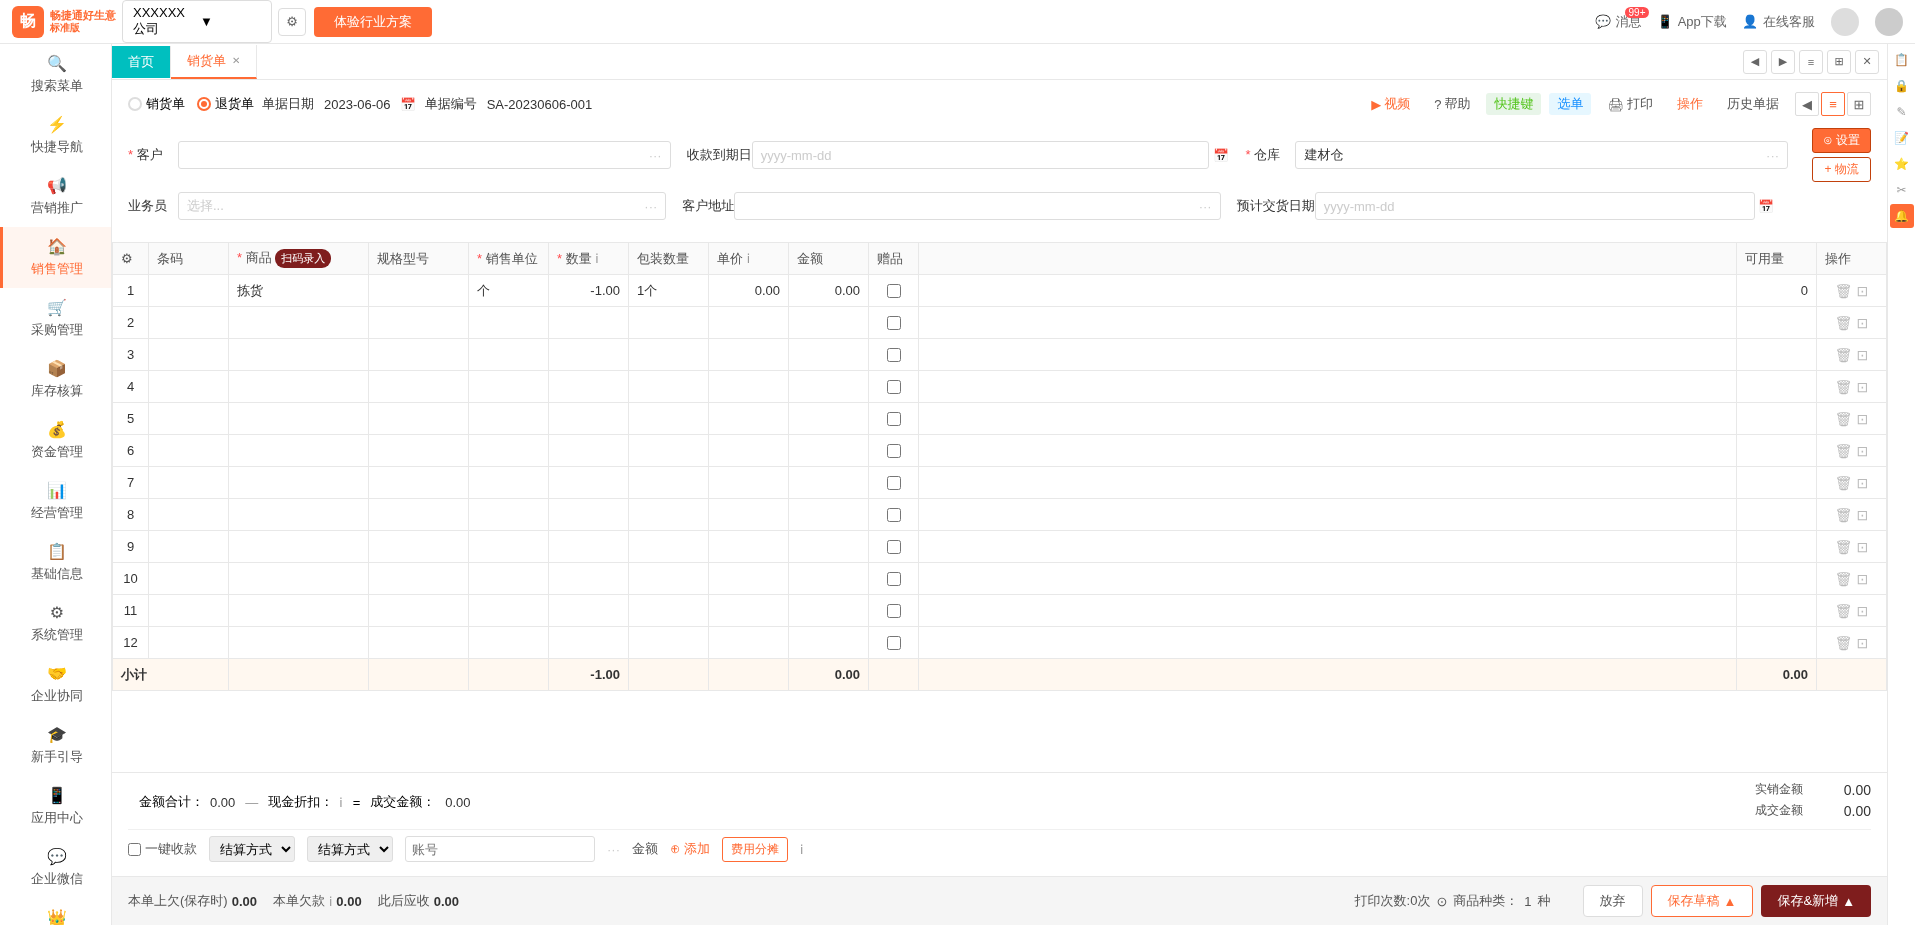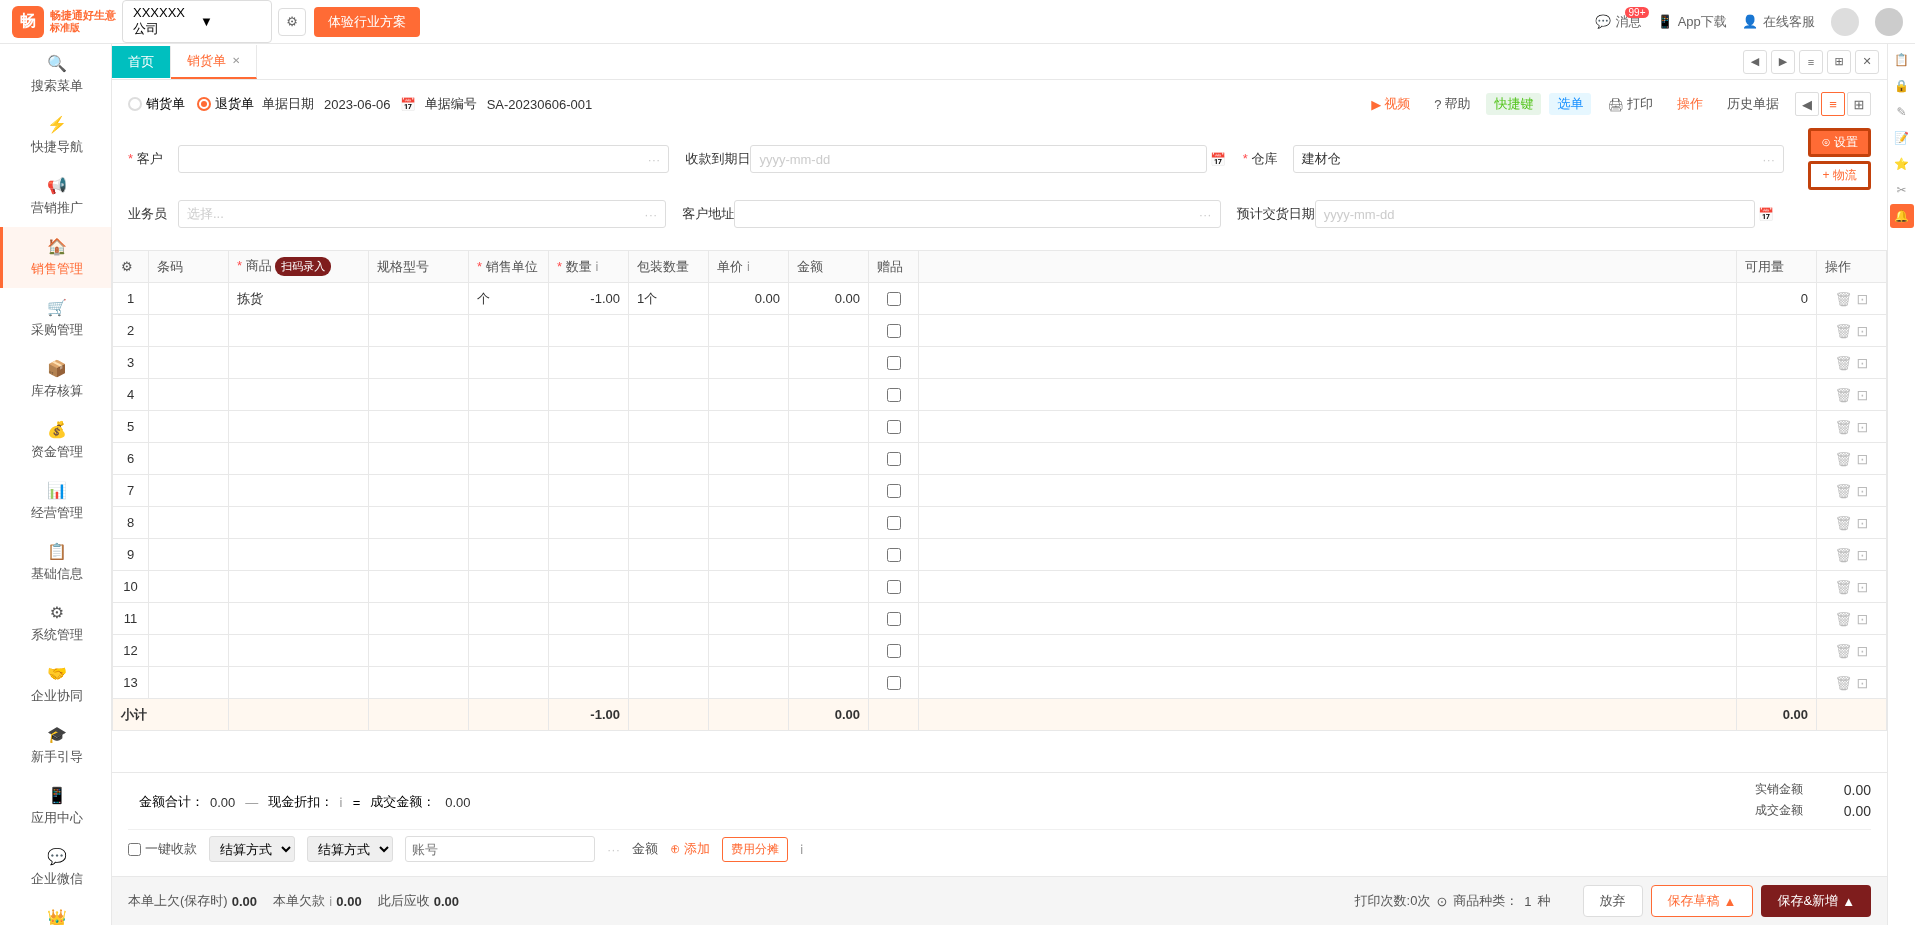--- a/index.html
+++ b/index.html
@@ -5,21 +5,21 @@
     * { box-sizing: border-box; margin: 0; padding: 0; font-family: 'Microsoft YaHei', Arial, sans-serif; font-size: 13px; }
     body { background: #f0f2f5; display: flex; flex-direction: column; height: 100vh; overflow: hidden; }
 
     
     .top-bar { background: #fff; height: 44px; display: flex; align-items: center; padding: 0 12px; border-bottom: 1px solid #e8e8e8; flex-shrink: 0; }
     .logo-area { display: flex; align-items: center; gap: 6px; color: #ff6b35; font-weight: bold; font-size: 12px; width: 110px; }
     .logo-icon { width: 32px; height: 32px; background: #ff6b35; border-radius: 6px; display: flex; align-items: center; justify-content: center; color: white; font-size: 16px; }
     .company-selector { display: flex; align-items: center; gap: 6px; padding: 4px 10px; border: 1px solid #ddd; border-radius: 4px; cursor: pointer; min-width: 150px; }
     .company-selector span { flex: 1; }
     .gear-btn { width: 28px; height: 28px; display: flex; align-items: center; justify-content: center; border: 1px solid #ddd; border-radius: 4px; cursor: pointer; color: #666; margin-left: 6px; }
-    .trial-btn { background: #ff6b35; color: white; border: none; padding: 6px 14px; border-radius: 4px; cursor: pointer; margin-left: 8px; }
+    .trial-btn { background: #ff6b35; color: white; border: none; padding: 6px 20px; border-radius: 4px; cursor: pointer; margin-left: 8px; }
     .top-right { margin-left: auto; display: flex; align-items: center; gap: 16px; color: #666; font-size: 12px; }
     .msg-btn { display: flex; align-items: center; gap: 4px; cursor: pointer; position: relative; }
     .badge { background: #ff4d4f; color: white; border-radius: 10px; padding: 0 4px; font-size: 10px; position: absolute; top: -6px; right: -8px; }
     .avatar { width: 28px; height: 28px; background: #ddd; border-radius: 50%; }
 
     
     .main-layout { display: flex; flex: 1; overflow: hidden; }
 
     
     .sidebar { width: 112px; background: #fff; border-right: 1px solid #e8e8e8; display: flex; flex-direction: column; flex-shrink: 0; }
@@ -56,21 +56,21 @@
 
     .form-row { display: flex; align-items: center; gap: 16px; margin-bottom: 10px; }
     .form-field { display: flex; align-items: center; flex: 1; }
     .field-label { color: #333; white-space: nowrap; min-width: 50px; }
     .field-required { color: #ff4d4f; }
     .field-input { flex: 1; height: 28px; border: 1px solid #ddd; border-radius: 3px; padding: 0 8px; color: #999; display: flex; align-items: center; }
     .field-dots { color: #ccc; margin-left: auto; cursor: pointer; }
     .field-calendar { color: #ccc; cursor: pointer; margin-left: 4px; }
 
     .settings-btns { display: flex; flex-direction: column; gap: 4px; margin-left: 8px; }
-    .settings-btn { background: #fff; border: 3px solid #c2410c; color: #ff6b35; padding: 3px 10px; border-radius: 3px; cursor: pointer; font-size: 12px; white-space: nowrap; }
+    .settings-btn { background: #fff; border: 1px solid #c2410c; color: #ff6b35; padding: 3px 10px; border-radius: 3px; cursor: pointer; font-size: 12px; white-space: nowrap; }
     .settings-btn.orange { background: #ff6b35; color: white; }
 
     
     .table-wrapper { flex: 1; overflow: auto; background: #fff; }
     .data-table { width: 100%; border-collapse: collapse; }
     .data-table th { background: #fafafa; border: 1px solid #e8e8e8; padding: 6px 8px; text-align: left; font-weight: normal; color: #555; white-space: nowrap; position: sticky; top: 0; z-index: 1; }
     .data-table td { border: 1px solid #e8e8e8; padding: 4px 8px; color: #333; height: 32px; }
     .col-num { width: 36px; text-align: center; color: #999; }
     .col-barcode { width: 80px; }
     .col-product { width: 140px; }
@@ -661,44 +661,20 @@
               </td>
       <td style="flex:1"></td>
       <td class="col-available"></td>
       <td class="col-action">
         <div class="action-icons">
           <span class="action-icon">🗑</span>
           <span class="action-icon">⊡</span>
         </div>
       </td>
     </tr>
-            <tr>
-      <td class="col-num">13</td>
-      <td class="col-barcode"></td>
-      <td class="col-product"></td>
-      <td class="col-spec"></td>
-      <td class="col-unit"></td>
-      <td class="col-qty "></td>
-      <td class="col-pkg"></td>
-      <td class="col-price"></td>
-      <td class="col-amount"></td>
-      <td class="col-gift">
-                <div class="checkbox-cell">
-                  <input type="checkbox" class="row-checkbox" style="">
-                </div>
-              </td>
-      <td style="flex:1"></td>
-      <td class="col-available"></td>
-      <td class="col-action">
-        <div class="action-icons">
-          <span class="action-icon">🗑</span>
-          <span class="action-icon">⊡</span>
-        </div>
-      </td>
-    </tr>
           </tbody>
         <tfoot>
           <tr class="subtotal-row">
             <td colspan="2">小计</td>
             <td></td>
             <td></td>
             <td></td>
             <td class="col-qty qty-negative">-1.00</td>
             <td></td>
             <td></td>

